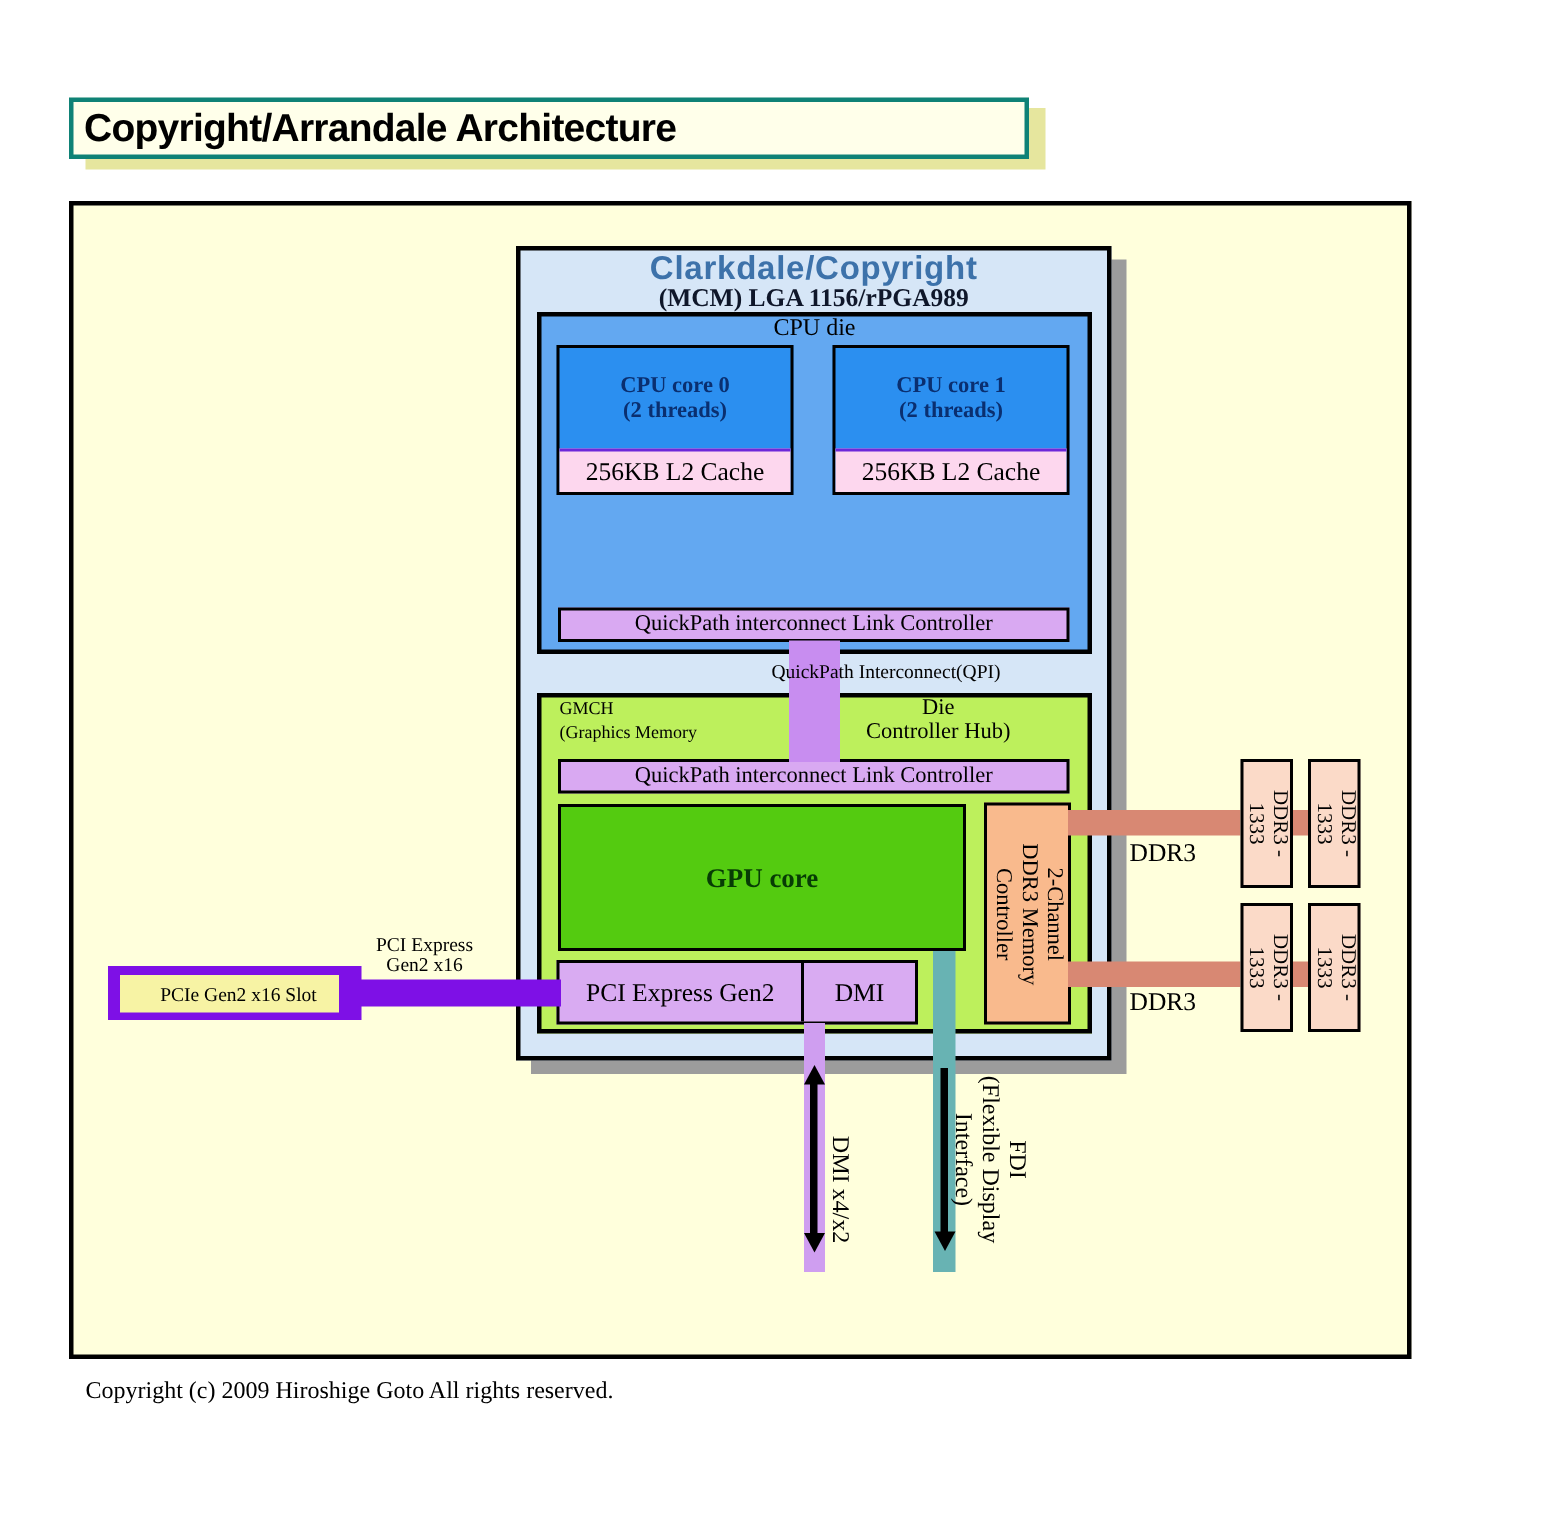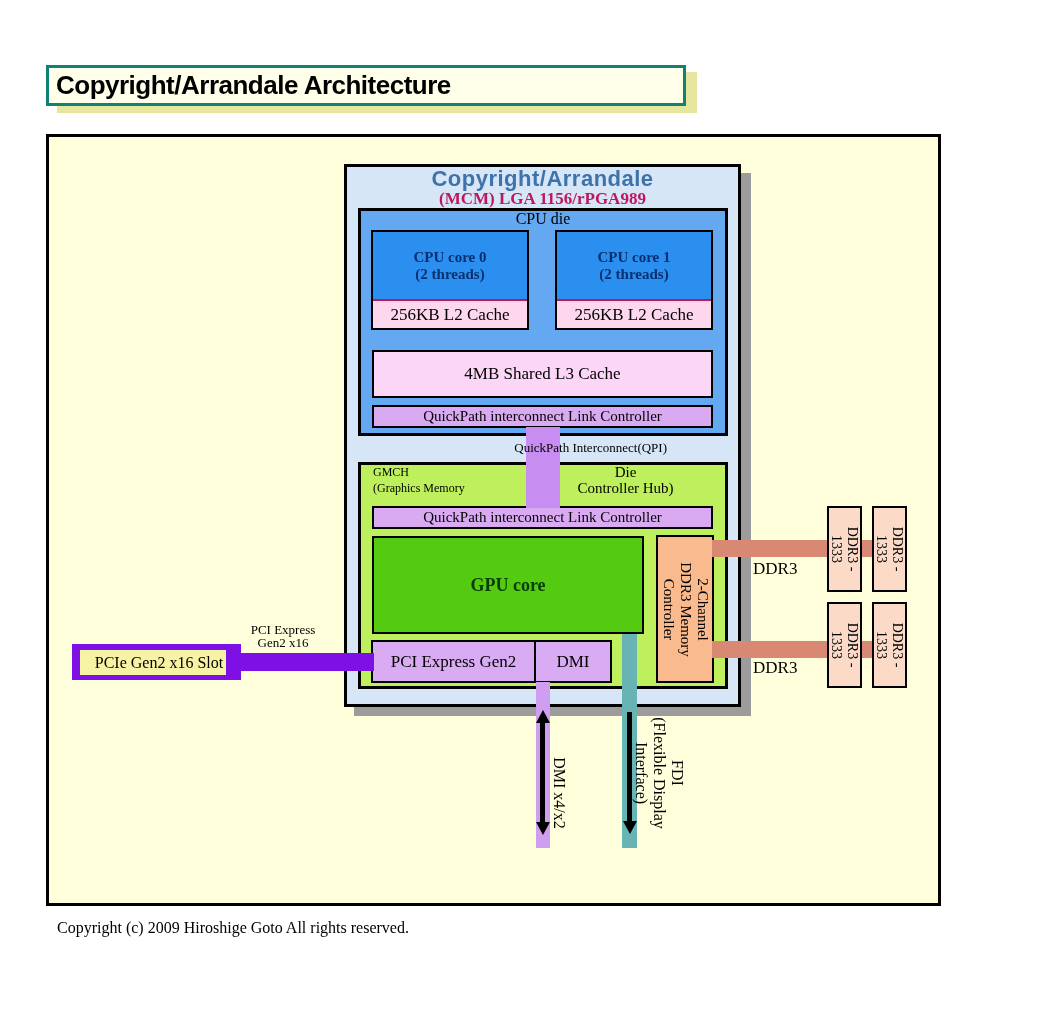--- a/index.html
+++ b/index.html
@@ -26,29 +26,29 @@
   
   .canvas { left:46px; top:134px; width:895px; height:772px; background:#ffffdc; border:3px solid #000; }
 
   
   .package { left:344px; top:164px; width:397px; height:543px;
     background:#d6e6f7; border:3px solid #000; box-shadow:10px 9px 0 0 #9c9c9c; }
   .pkg-title { left:344px; top:166px; width:397px; text-align:center;
     font-family:"Liberation Sans","DejaVu Sans",sans-serif; font-weight:bold;
     font-size:22px; color:#3d72aa; letter-spacing:0.5px; }
   .pkg-subtitle { left:344px; top:189px; width:397px; text-align:center;
-    font-weight:bold; font-size:17px; color:#be185d; }
+    font-weight:bold; font-size:17px; color:#0f172a; }
 
   
   .cpu-die { left:358px; top:208px; width:370px; height:228px; background:#63a8f1; border:3px solid #000; }
   .cpu-die-label { left:358px; top:210px; width:370px; text-align:center; font-size:16px; }
   .core { position:absolute; width:158px; height:100px; border:2px solid #000; background:#2b8ff0; }
   .core-top { height:67px; display:flex; flex-direction:column; align-items:center; justify-content:center;
     font-weight:bold; font-size:15px; line-height:17px; color:#0a2f70; text-align:center; }
-  .core-l2 { height:29px; background:#fdd7ee; border-top:2px solid #be185d;
+  .core-l2 { height:29px; background:#fdd7ee; border-top:2px solid #6d28d9;
     display:flex; align-items:center; justify-content:center; font-size:17px; }
   .l3 { left:372px; top:350px; width:341px; height:48px; background:#fbd6f6; border:2px solid #000; font-size:17px; }
   .qpi-ctrl { background:#d9a9f2; border:2px solid #000; font-size:15px; }
   .qpi-ctrl-cpu { left:372px; top:405px; width:341px; height:23px; }
   .qpi-bar { left:526px; top:427px; width:34px; height:81px; background:#c88df0; z-index:5; }
   .qpi-label { left:427px; top:440px; width:240px; text-align:right; font-size:13px; z-index:6; }
 
   
   .gmch { left:358px; top:462px; width:370px; height:227px; background:#bdf05c; border:3px solid #000; }
   .gmch-hl { left:373px; top:464px; width:165px; text-align:left; font-size:12px; line-height:16px; z-index:6; }
@@ -64,21 +64,21 @@
   .memctrl-text { transform:rotate(90deg); font-size:15px; line-height:17px; white-space:nowrap; text-align:center; }
 
   
   .ddr-bar { background:#d88873; z-index:4; }
   .ddr-module { width:35px; height:86px; background:#fbdac8; border:2px solid #000; z-index:4; }
   .ddr-module-text { transform:rotate(90deg); font-size:14px; line-height:16px; white-space:pre; text-align:center; }
   .ddr-label { font-size:17px; z-index:4; }
 
   
   .pcie-slot-outer { left:72px; top:644px; width:169px; height:36px; background:#7e10e6; }
-  .pcie-slot-inner { left:80px; top:650px; width:146px; height:25px; background:#f7f3a4; font-size:16px;padding-left:12px; }
+  .pcie-slot-inner { left:80px; top:650px; width:146px; height:25px; background:#f7f3a4; font-size:13px;padding-left:12px; }
   .pcie-bar { left:239px; top:653px; width:135px; height:18px; background:#7e10e6; }
   .pcie-bus-label { left:223px; top:623px; width:120px; text-align:center; font-size:13px; line-height:13px; }
 
   
   .dmi-bar { left:536px; top:682px; width:14px; height:166px; background:#cf9ef0; z-index:6; }
   .fdi-bar { left:622px; top:634px; width:15px; height:214px; background:#68b3b3; z-index:6; }
   .shaft { position:absolute; width:5px; background:#000; z-index:7; }
   .head { position:absolute; width:0; height:0; border-left:7px solid transparent; border-right:7px solid transparent; z-index:7; }
   .head-up { border-bottom:13px solid #000; }
   .head-down { border-top:13px solid #000; }
@@ -91,21 +91,21 @@
 
 <div id="page">
 
   <div class="abs title-box">
     <span>Copyright/Arrandale Architecture</span>
   </div>
 
   <div class="abs canvas"></div>
 
   <div class="abs package"></div>
-  <div class="abs pkg-title">Copyright/Arrandale</div>
+  <div class="abs pkg-title">Clarkdale/Copyright</div>
   <div class="abs pkg-subtitle">(MCM) LGA 1156/rPGA989</div>
 
   <div class="abs cpu-die"></div>
   <div class="abs cpu-die-label">CPU die</div>
 
   <div class="core" style="left:371px; top:230px;">
     <div class="core-top">
       <span>CPU core 0</span>
       <span>(2 threads)</span>
     </div>
@@ -113,21 +113,20 @@
   </div>
 
   <div class="core" style="left:555px; top:230px;">
     <div class="core-top">
       <span>CPU core 1</span>
       <span>(2 threads)</span>
     </div>
     <div class="core-l2">256KB L2 Cache</div>
   </div>
 
-  <div class="abs ctr l3">4MB Shared L3 Cache</div>
   <div class="abs ctr qpi-ctrl qpi-ctrl-cpu">QuickPath interconnect Link Controller</div>
 
   <div class="abs qpi-bar"></div>
   <div class="abs qpi-label">QuickPath Interconnect(QPI)</div>
 
   <div class="abs gmch"></div>
   <div class="abs gmch-hl">
     <span style="display:block">GMCH</span>
     <span style="display:block">(Graphics Memory</span>
   </div>

